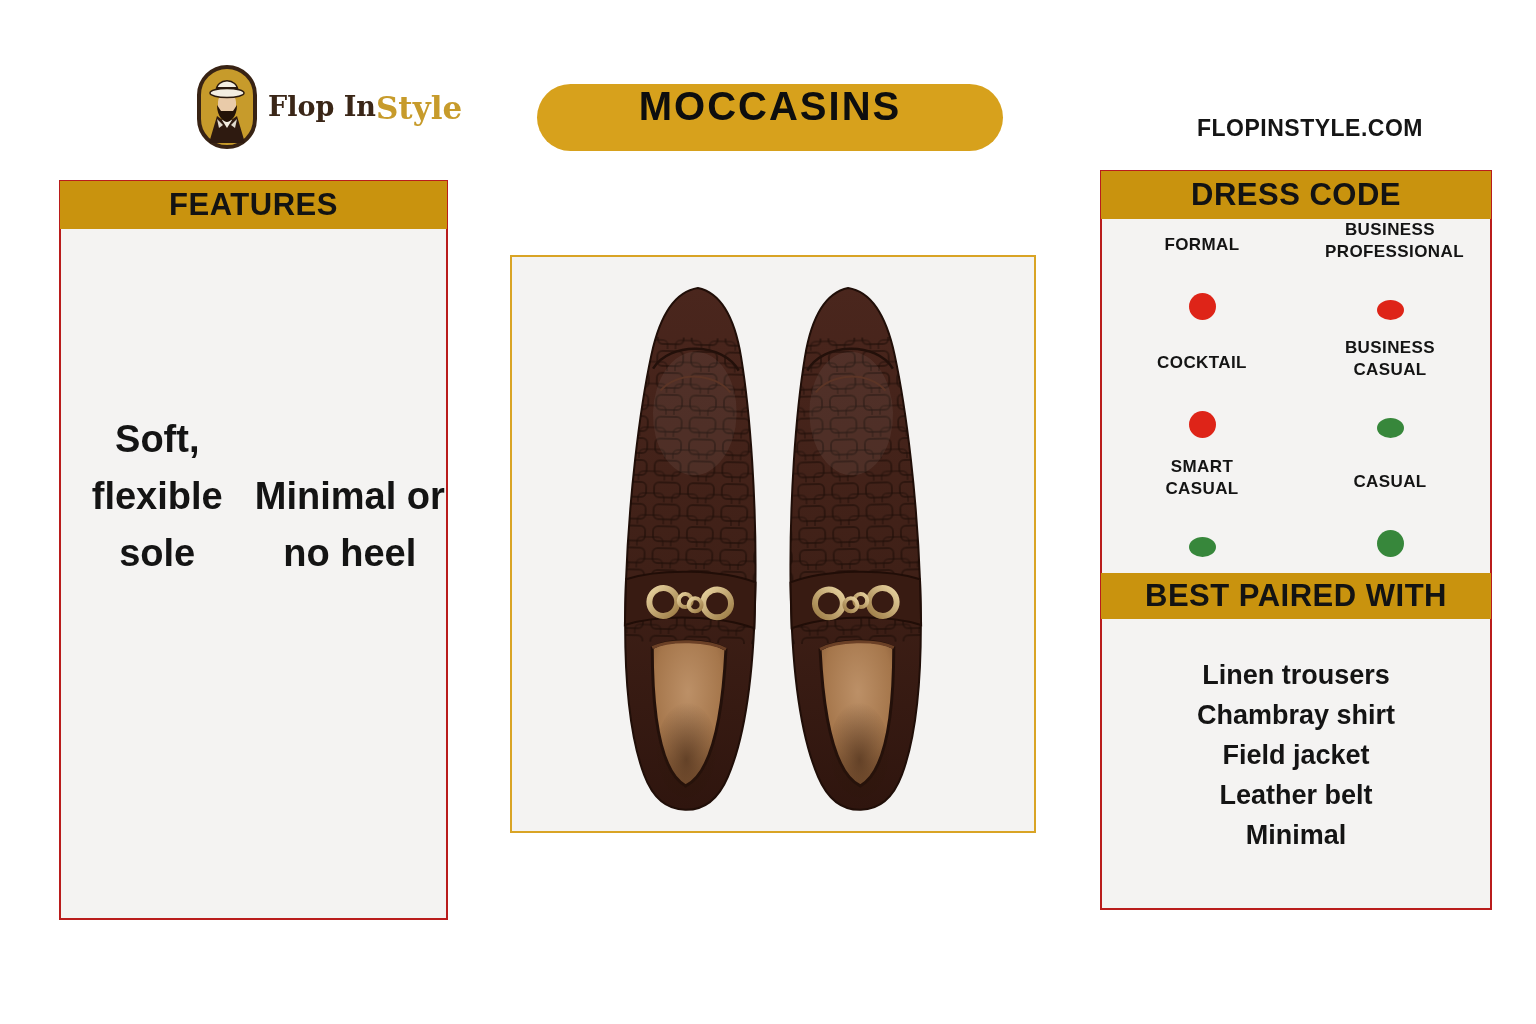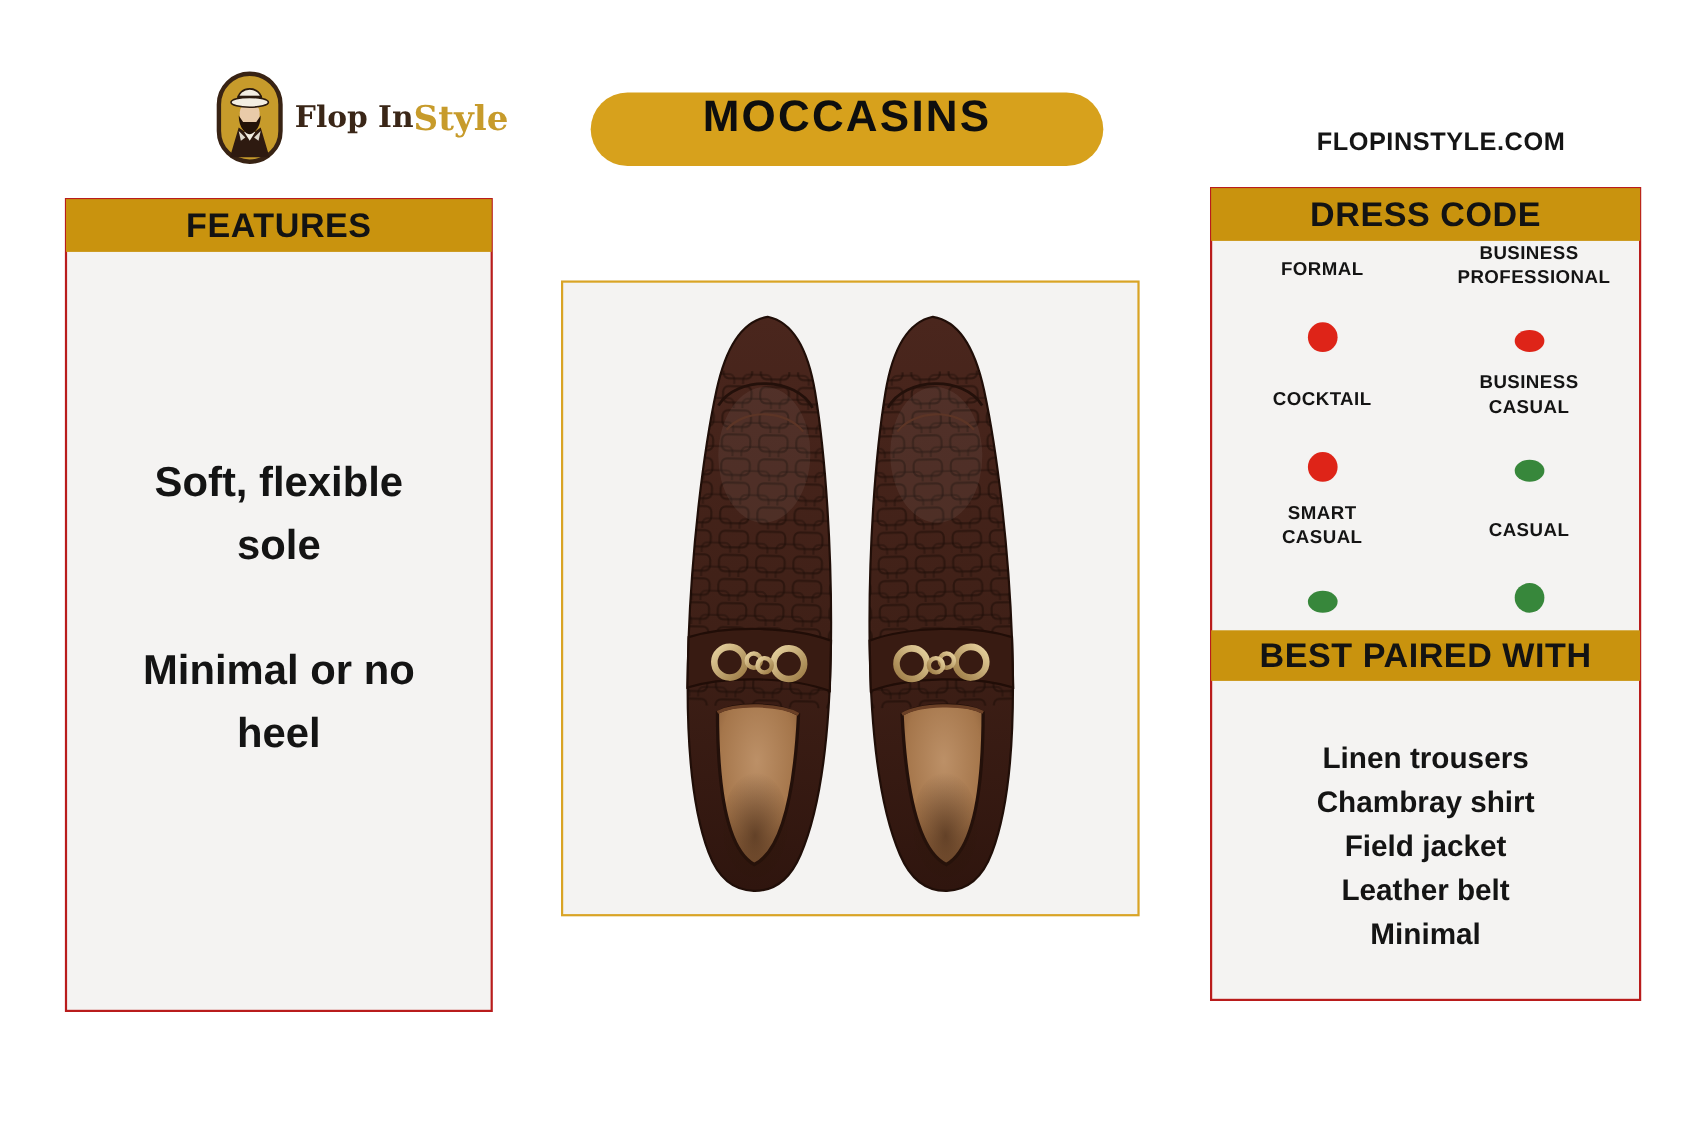--- a/index.html
+++ b/index.html
@@ -25,21 +25,21 @@
     font-size:23px;font-weight:800;letter-spacing:.5px;color:#151515;margin-top:20px;
   }
   
   .panel{position:absolute;background:#F4F3F2;border:2px solid #b91c1c;box-sizing:border-box;}
   .panel-header{
     background:#C9930E;height:48px;display:flex;align-items:center;justify-content:center;
     font-size:31px;font-weight:800;letter-spacing:.5px;color:#131313;
     margin:-1px -1px 0 -1px;
   }
   .features-panel{left:59px;top:180px;width:389px;height:740px;}
-  .features-body{display:flex;flex-direction:column;align-items:center;padding-top:182px;}
+  .features-body{display:flex;flex-direction:row;align-items:center;padding-top:182px;}
   .feature-item{
     width:310px;text-align:center;font-size:38px;font-weight:800;line-height:57px;color:#141414;margin:0;
   }
   .feature-item + .feature-item{margin-top:57px;}
   
   .image-frame{
     position:absolute;left:510px;top:255px;width:526px;height:578px;
     background:#F4F3F2;border:2px solid #D9A425;box-sizing:border-box;
   }
   .image-frame svg{display:block;width:100%;height:100%;}
@@ -53,21 +53,21 @@
     padding-bottom:16px;box-sizing:border-box;height:117px;gap:24px;
   }
   .dress-label{
     max-width:130px;text-align:center;font-size:17px;font-weight:800;letter-spacing:.4px;
     line-height:22px;color:#141414;margin-bottom:13px;
   }
   .dot{width:27px;height:27px;border-radius:50%;}
   .dot[data-status="no"]{background:#DE2418;}
   .dot[data-status="yes"]{background:#37873B;}
   .panel-header.paired{height:46px;font-size:31px;}
-  .paired-body{flex:1;display:flex;flex-direction:column;align-items:center;padding-top:50px;}
+  .paired-body{flex:1;display:flex;flex-direction:column;align-items:center;padding-top:36px;}
   .paired-item{font-size:27px;font-weight:800;line-height:40px;color:#141414;}
 </style>
 </head>
 <body>
 
 <div class="logo">
   <svg class="logo-mark" viewBox="0 0 62 88">
     <rect x="3" y="3" width="56" height="80" rx="28" fill="#C79B2B" stroke="#382314" stroke-width="4"></rect>
     <path d="M13,79 L21,52 L31,59 L41,52 L49,79 Z" fill="#2E1A10"></path>
     <polygon points="26,56 31,64 36,56" fill="#F3EEE2"></polygon>

